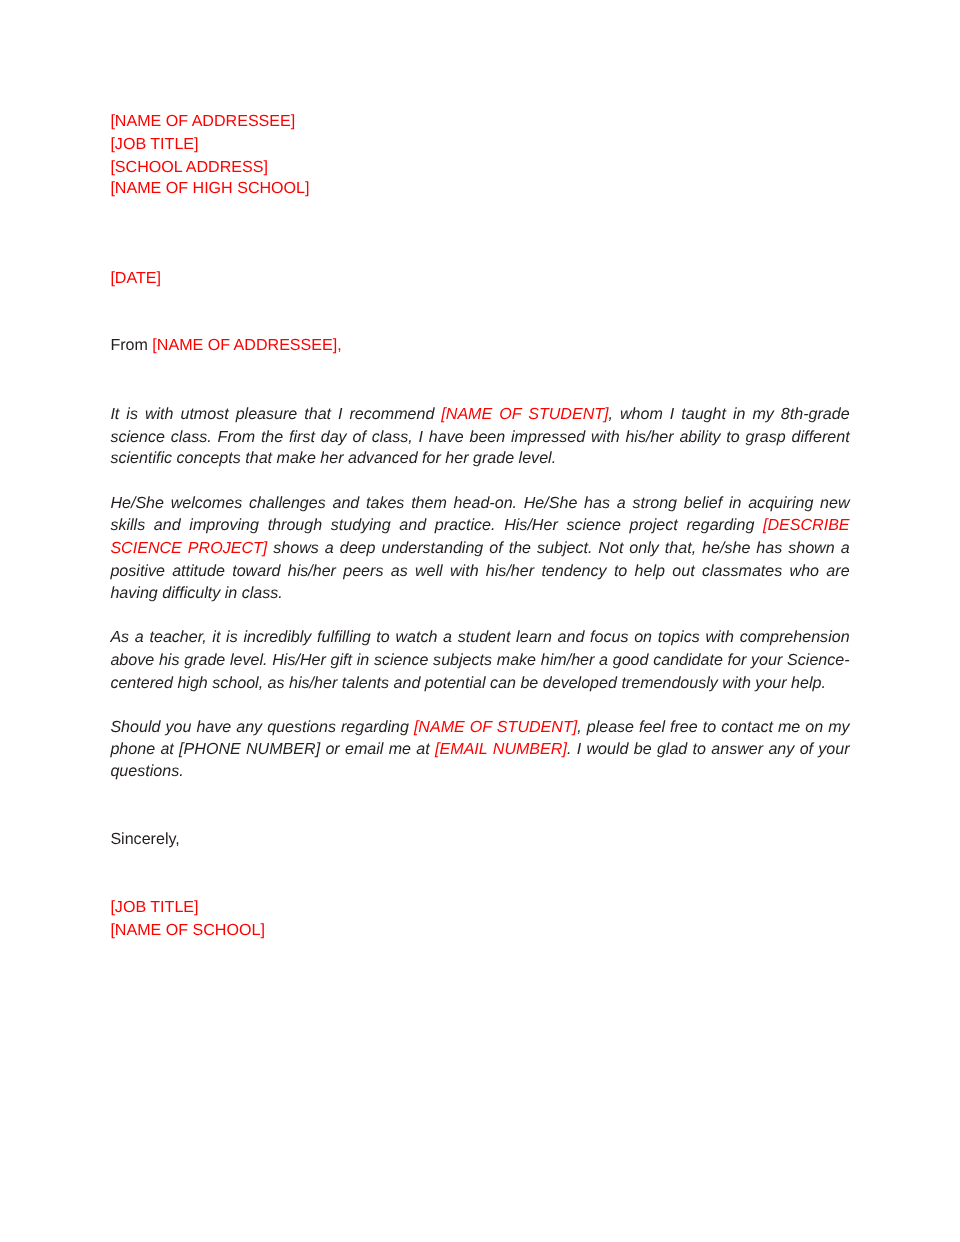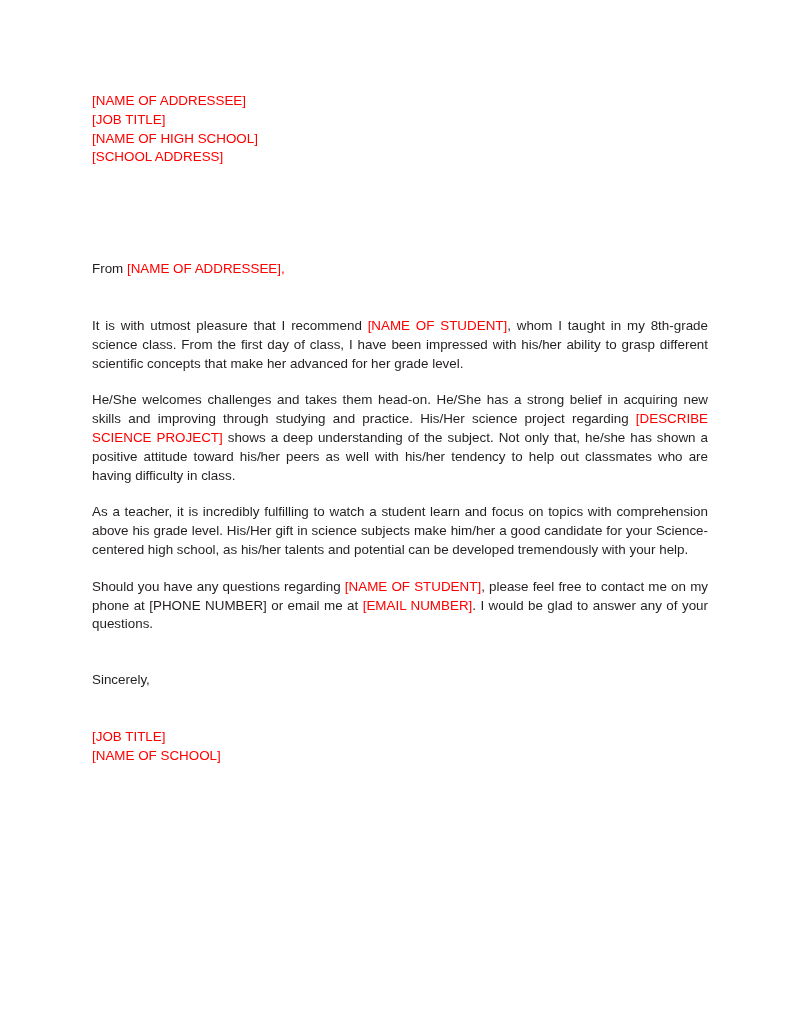--- a/index.html
+++ b/index.html
@@ -34,20 +34,21 @@
     line-height: 18.8px;
     color: #231f20;
     margin: 0;
   }
   .blockline {
     white-space: nowrap;
   }
   .para {
     text-align: justify;
     text-justify: inter-word;
+    font-style: italic;
   }
   .ph {
     color: #ff0000;
   }
   
   .gap-addr-date   { height: 56px; }
   .gap-date-dear   { height: 37px; }
   .gap-dear-greet  { height: 19px; }
   .gap-greet-p1    { height: 19px; }
   .gap-para        { height: 18px; }
@@ -57,26 +58,27 @@
 </style>
 </head>
 <body>
 
 <div class="page">
   <div class="letter-body">
 
     <div>
       <div class="blockline ph">[NAME OF ADDRESSEE]</div>
       <div class="blockline ph">[JOB TITLE]</div>
+      <div class="blockline ph">[SCHOOL ADDRESS]</div>
       <div class="blockline ph">[NAME OF HIGH SCHOOL]</div>
-      <div class="blockline ph">[SCHOOL ADDRESS]</div>
     </div>
 
     <div class="gap-addr-date"></div>
 
+    <div class="blockline ph">[DATE]</div>
 
     <div class="gap-date-dear"></div>
 
     <div class="blockline"><span>From </span><span class="ph">[NAME OF ADDRESSEE],</span></div>
 
     <div class="gap-dear-greet"></div>
 
 
     <div class="gap-greet-p1"></div>
 

